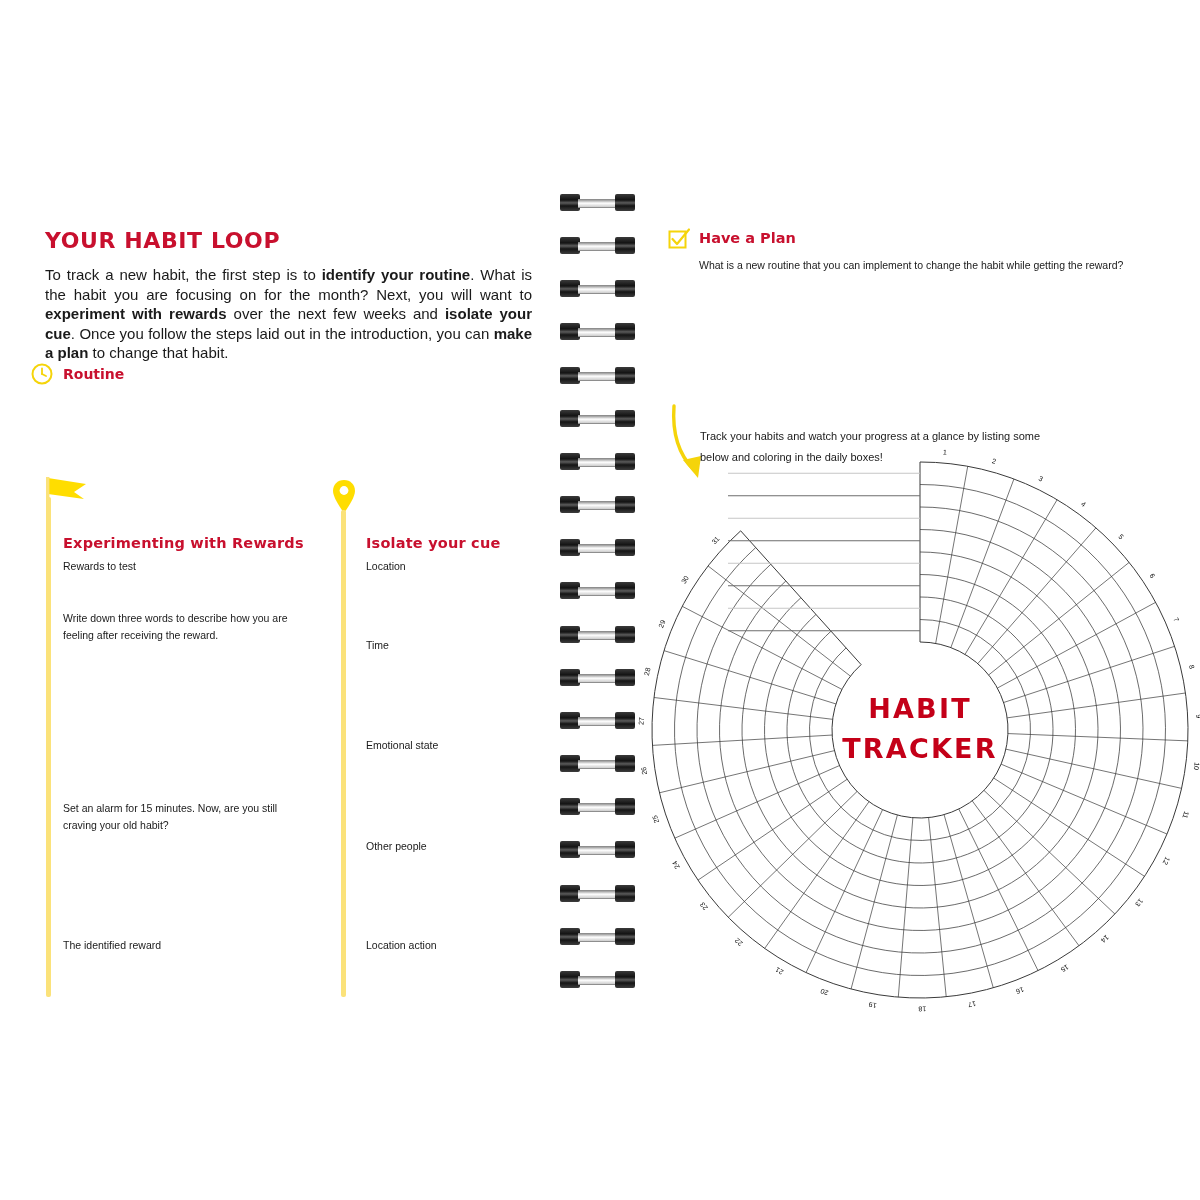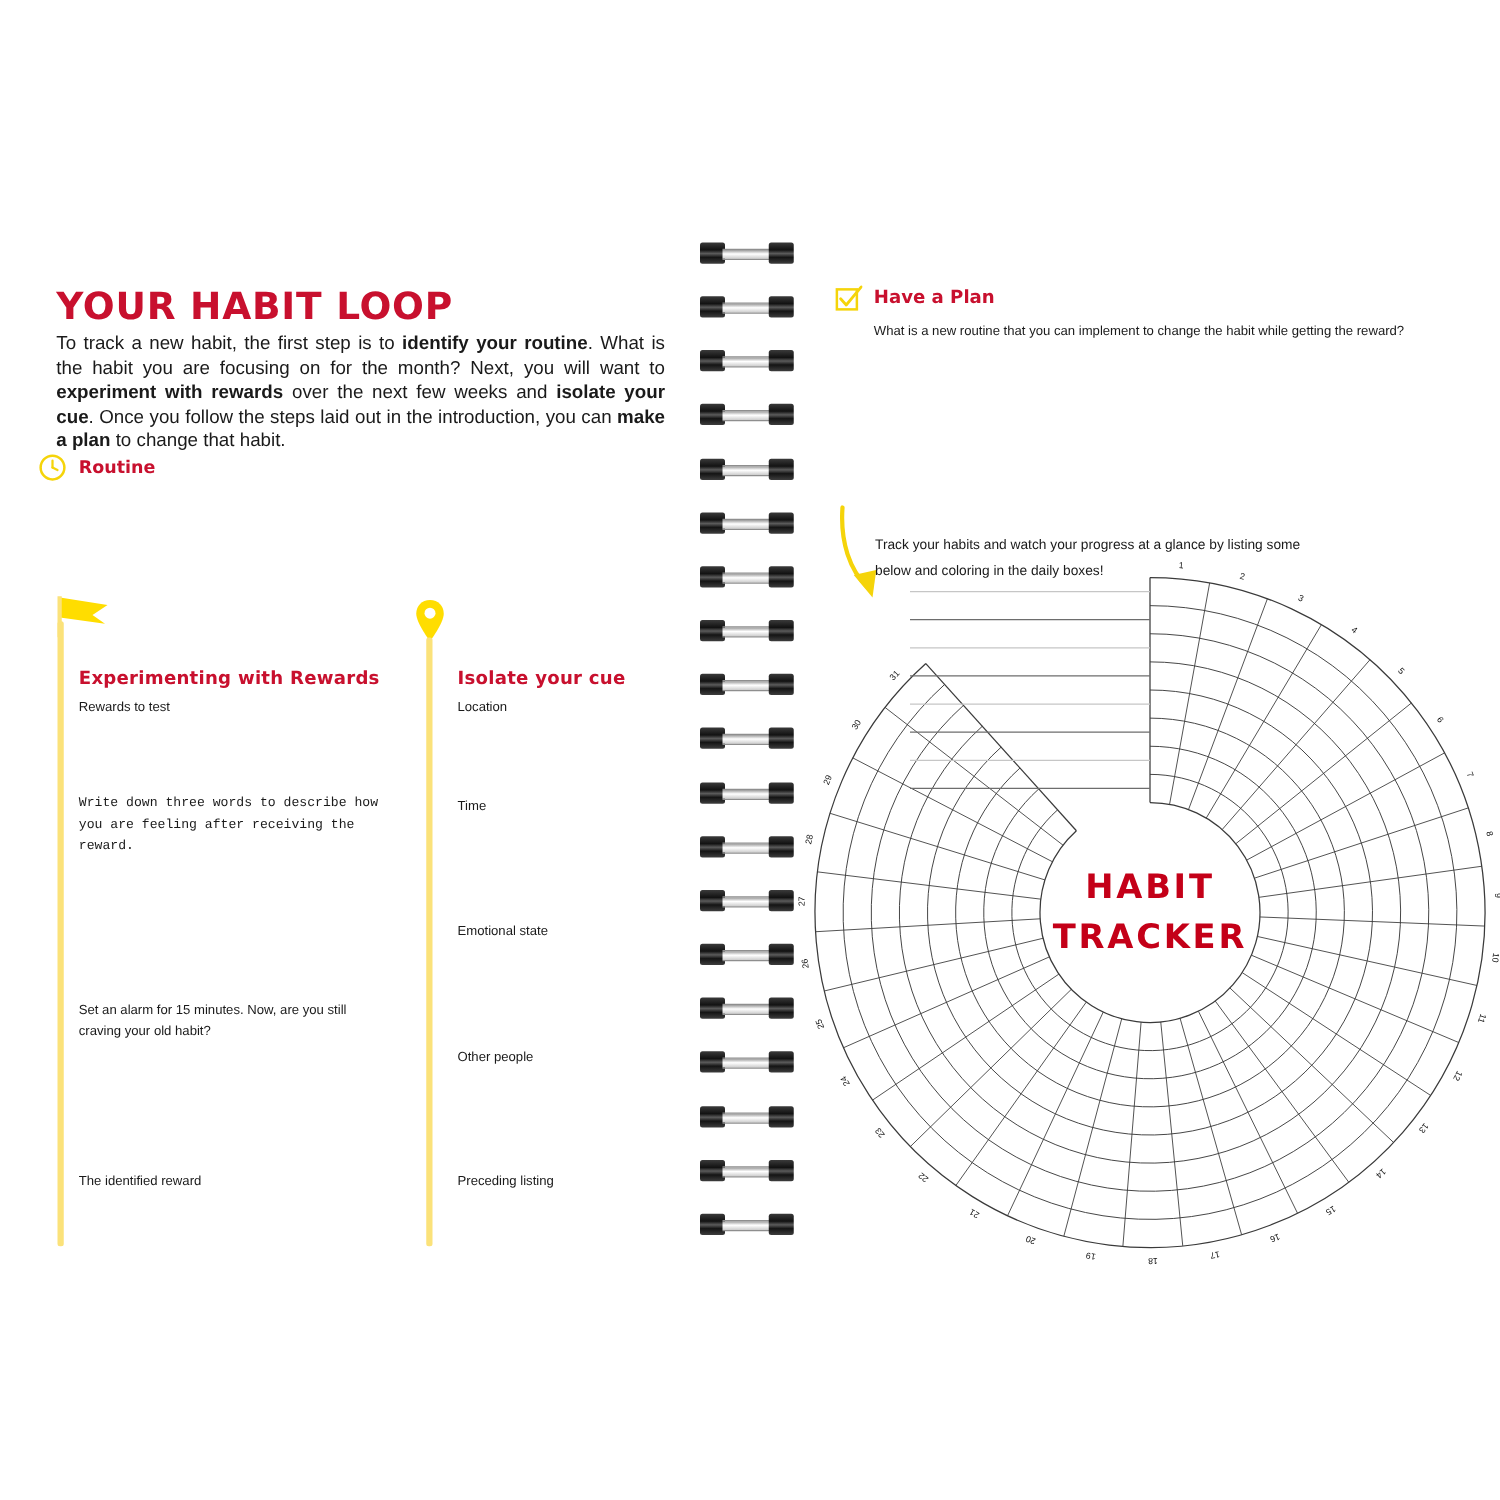--- a/index.html
+++ b/index.html
@@ -10,21 +10,21 @@
     position:relative;
     overflow:hidden;
   }
   .page{position:absolute;inset:0;}
 
   
   #left-page{position:absolute;left:0;top:0;width:550px;height:1200px;}
 
   #page-title{
     position:absolute;left:45px;top:228px;
-    font-size:30px;font-weight:bold;letter-spacing:0.6px;
+    font-size:22px;font-weight:bold;letter-spacing:0.6px;
     color:#c8102e;font-family:"DejaVu Sans", sans-serif;
   }
   #intro-paragraph{
     position:absolute;left:45px;top:265px;width:487px;
     font-size:15px;line-height:19.5px;color:#1a1a1a;
     text-align:justify;font-family:"Liberation Sans", sans-serif;
   }
   #intro-paragraph b{font-weight:bold;}
 
   .routine-row{position:absolute;left:30px;top:362px;display:flex;align-items:center;gap:9px;}
@@ -104,38 +104,38 @@
   <div class="flag-icon">
     <svg viewBox="0 0 48 34" width="48" height="34">
       <path d="M4 2 L42 8 L30 16 L40 23 L4 18 Z" fill="#ffdd00"></path>
       <rect x="2" y="1" width="3.4" height="33" fill="#fbe27a"></rect>
     </svg>
   </div>
   <div class="stem" id="stem-rewards"></div>
   <div class="col-heading" id="rewards-heading">Experimenting with Rewards</div>
 
   <div class="field-label" style="left:63px;top:558px;width:250px;">Rewards to test</div>
-  <div class="field-label" style="left:63px;top:635px;width:252px;font-family:Liberation Mono, monospace;">Write down three words to describe how you are feeling after receiving the reward.</div>
+  <div class="field-label" style="left:63px;top:610px;width:252px;">Write down three words to describe how you are feeling after receiving the reward.</div>
   <div class="field-label" style="left:63px;top:800px;width:246px;">Set an alarm for 15 minutes. Now, are you still craving your old habit?</div>
   <div class="field-label" style="left:63px;top:937px;width:250px;">The identified reward</div>
 
   <div class="pin-icon">
     <svg viewBox="0 0 28 42" width="28" height="42">
       <path d="M14 1 C20.6 1 25 5.7 25 12 C25 19.5 14 34 14 34 C14 34 3 19.5 3 12 C3 5.7 7.4 1 14 1 Z" fill="#ffdd00"></path>
       <circle cx="14" cy="11.5" r="4.4" fill="#ffffff"></circle>
     </svg>
   </div>
   <div class="stem" id="stem-cue"></div>
   <div class="col-heading" id="cue-heading">Isolate your cue</div>
 
   <div class="field-label" style="left:366px;top:558px;">Location</div>
   <div class="field-label" style="left:366px;top:637px;">Time</div>
   <div class="field-label" style="left:366px;top:737px;">Emotional state</div>
   <div class="field-label" style="left:366px;top:838px;">Other people</div>
-  <div class="field-label" style="left:366px;top:937px;">Preceding listing</div>
+  <div class="field-label" style="left:366px;top:937px;">Location action</div>
 </div>
 
 <div id="spiral-binding">
     <div class="ring" style="top: 4px;">
       <span class="ring-end l"></span>
       <span class="ring-bar"></span>
       <span class="ring-end r"></span>
     </div>
     <div class="ring" style="top: 47.1579px;">
       <span class="ring-end l"></span>

